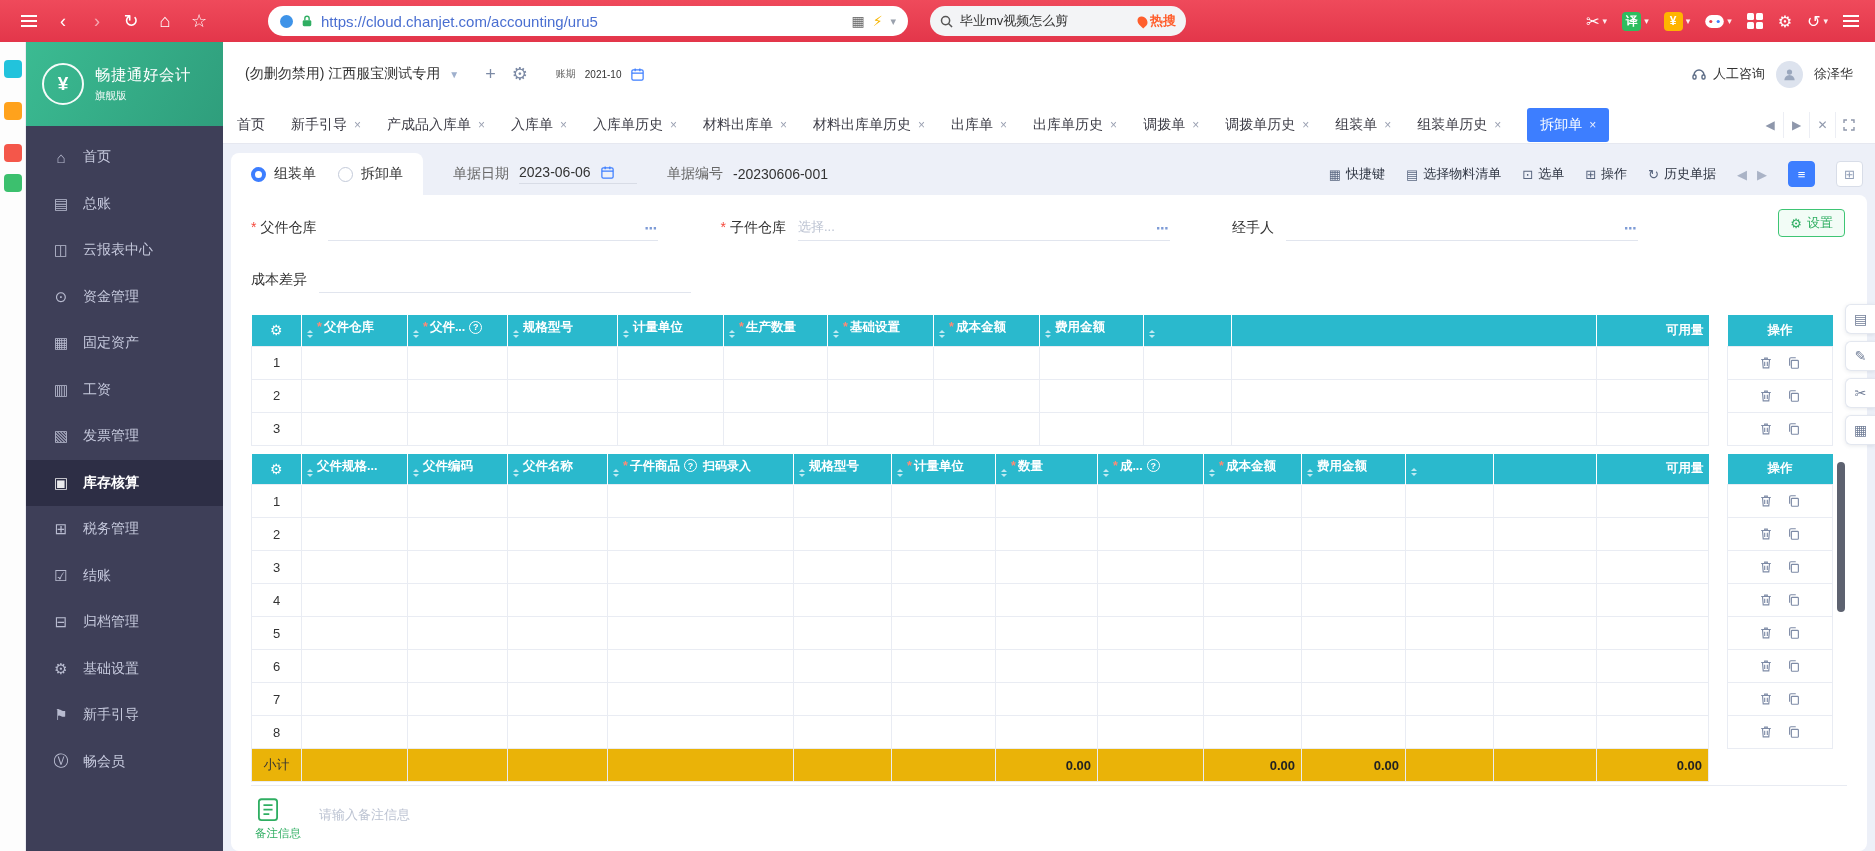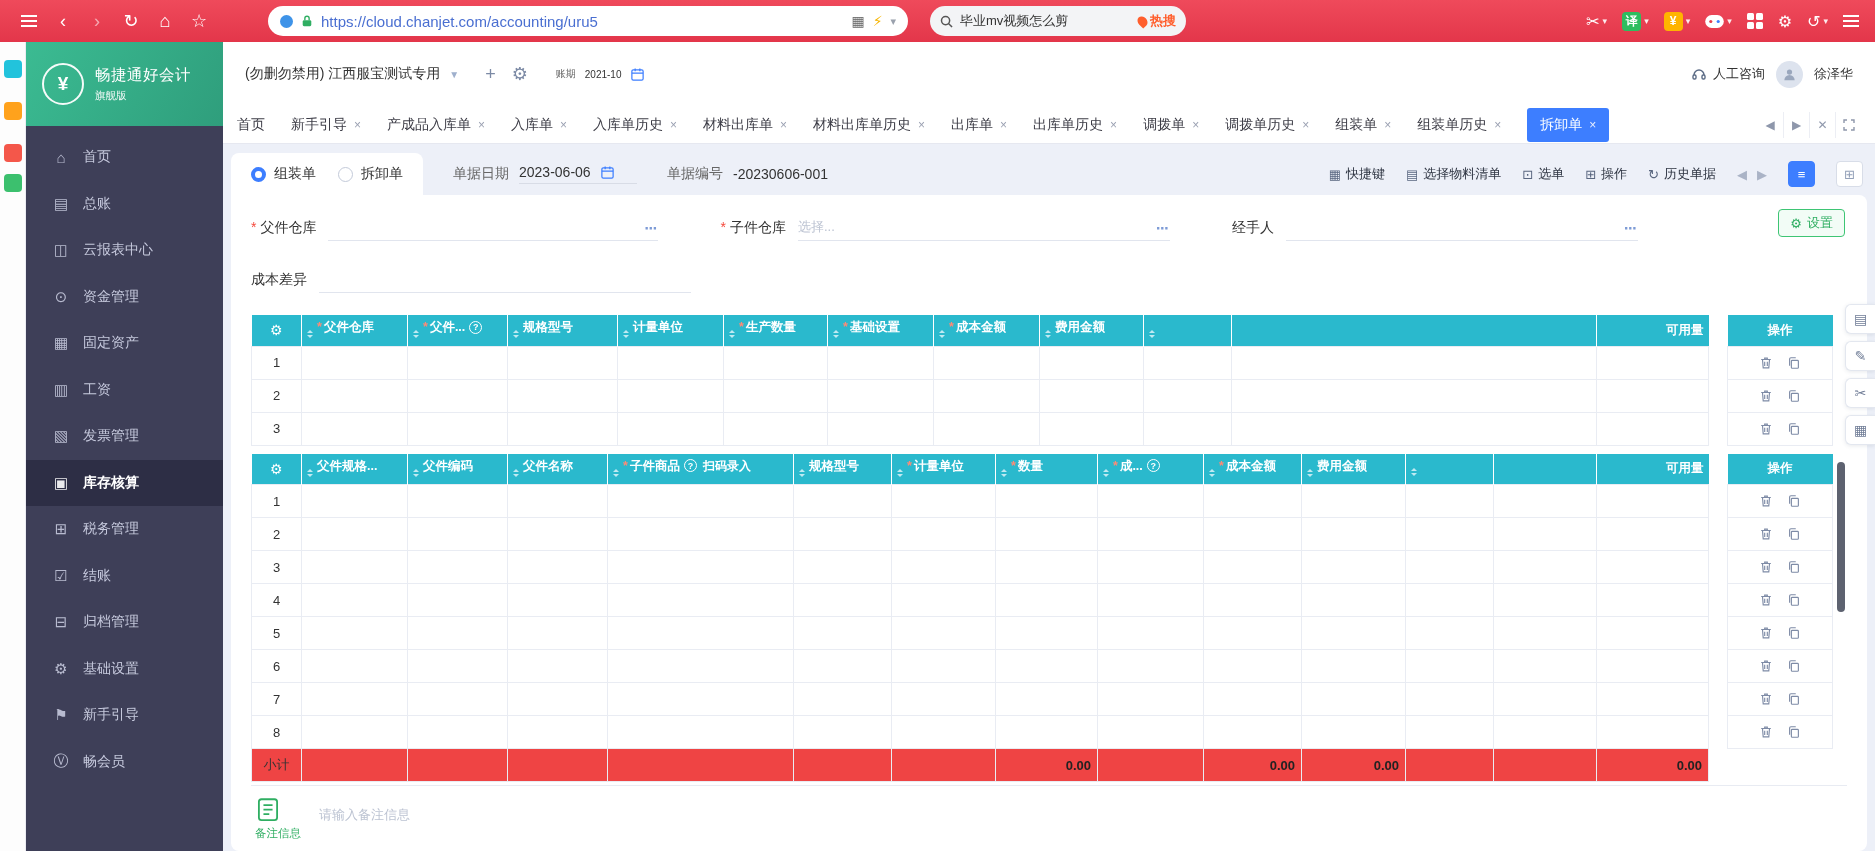--- a/index.html
+++ b/index.html
@@ -110,21 +110,21 @@
 .grid th.thnum,.grid td.cell-num{text-align:center;}
 .cell-num{color:#666;}
 .gear{font-size:14px;color:#fff;cursor:pointer;}
 .sorter{display:inline-flex;flex-direction:column;vertical-align:-2px;margin-right:4px;}
 .s-up{width:0;height:0;border:3.5px solid transparent;border-bottom-color:#bfeaf2;margin-bottom:2px;}
 .s-dn{width:0;height:0;border:3.5px solid transparent;border-top-color:#bfeaf2;}
 .hreq{color:#ff8a75;margin-right:2px;}
 .hinfo{display:inline-flex;width:13px;height:13px;border:1px solid #fff;border-radius:50%;font-size:9px;align-items:center;justify-content:center;margin-left:4px;cursor:pointer;vertical-align:1px;}
 .hextra{margin-left:6px;font-size:12px;cursor:pointer;}
 .al-r{text-align:right !important;}
-tr.subtotal td{background:#ef4444;font-weight:bold;color:#222;}
+tr.subtotal td{background:#eab308;font-weight:bold;color:#222;}
 tr.subtotal td.cell-num{font-weight:normal;color:#333;}
 .ops-grid th{text-align:center;}
 .ops-grid td{text-align:center;}
 .ric{display:inline-flex;align-items:center;justify-content:center;width:18px;height:18px;margin:0 5px;cursor:pointer;vertical-align:middle;}
 
 .remark{margin-top:auto;border-top:1px solid #e8ebf2;height:66px;flex:none;display:flex;align-items:flex-start;gap:18px;padding:10px 4px 0;}
 .remark-block{display:flex;flex-direction:column;align-items:flex-start;gap:4px;color:#2fae62;font-size:11.5px;width:46px;cursor:pointer;}
 .remark-ph{color:#bcc3d2;font-size:13px;margin-top:10px;cursor:text;}
 
 .float-rail{position:absolute;right:0;top:160px;display:flex;flex-direction:column;gap:7px;}

